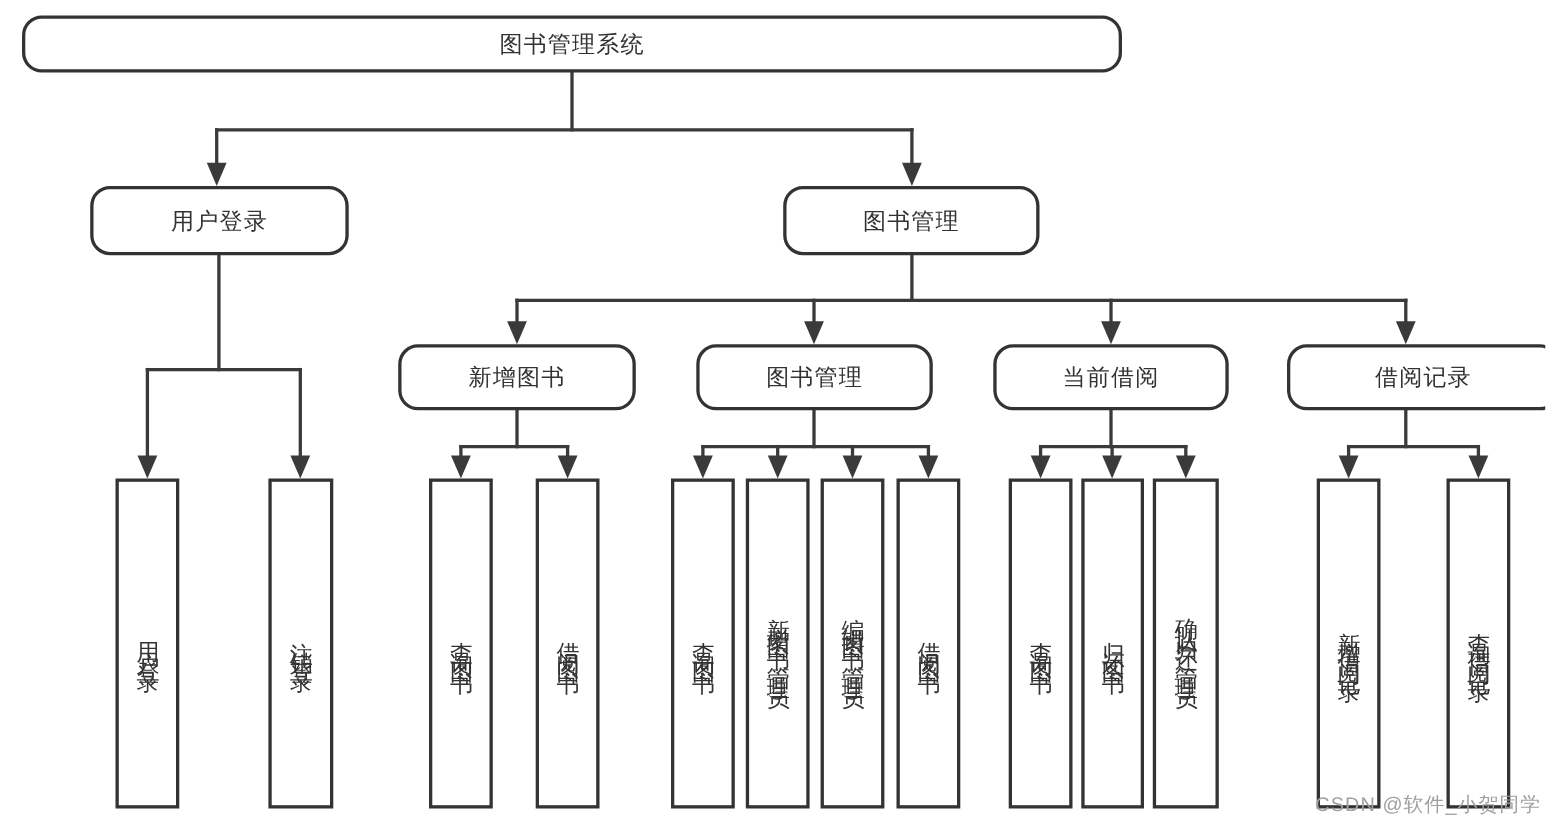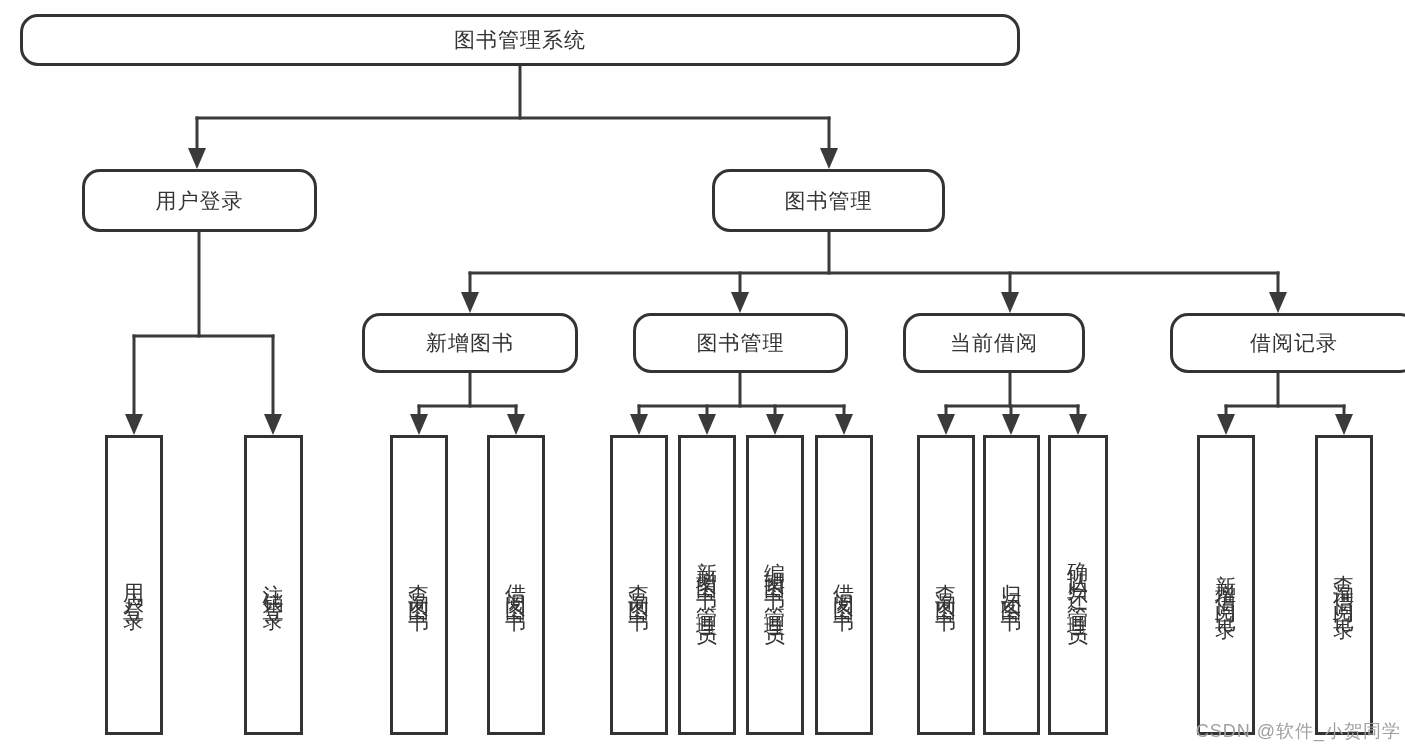--- a/index.html
+++ b/index.html
@@ -37,21 +37,21 @@
     line-height:1;
     letter-spacing:9px;
     white-space:nowrap;
   }
   
   .n-root   {left:20px;  top:14px;  width:1000px; height:52px;}
   .n-login  {left:82px;  top:169px; width:235px;  height:63px;}
   .n-mgmt   {left:712px; top:169px; width:233px;  height:63px;}
   .n-rec    {left:362px; top:313px; width:216px;  height:60px;}
   .n-borrow {left:633px; top:313px; width:215px;  height:60px;}
-  .n-cur    {left:903px; top:313px; width:182px;  height:60px;}
+  .n-cur    {left:903px; top:313px; width:214px;  height:60px;}
   .n-hist   {left:1170px;top:313px; width:248px;  height:60px;}
   
   .leaf{top:435px;width:58px;height:300px;}
   .l-a1{left:105px;} .l-a2{left:244px;width:59px;}
   .l-b1{left:390px;} .l-b2{left:487px;}
   .l-c1{left:610px;} .l-c2{left:678px;} .l-c3{left:746px;} .l-c4{left:815px;}
   .l-d1{left:917px;} .l-d2{left:983px;width:57px;} .l-d3{left:1048px;width:60px;}
   .l-e1{left:1197px;} .l-e2{left:1315px;}
   #watermark{
     position:absolute;

